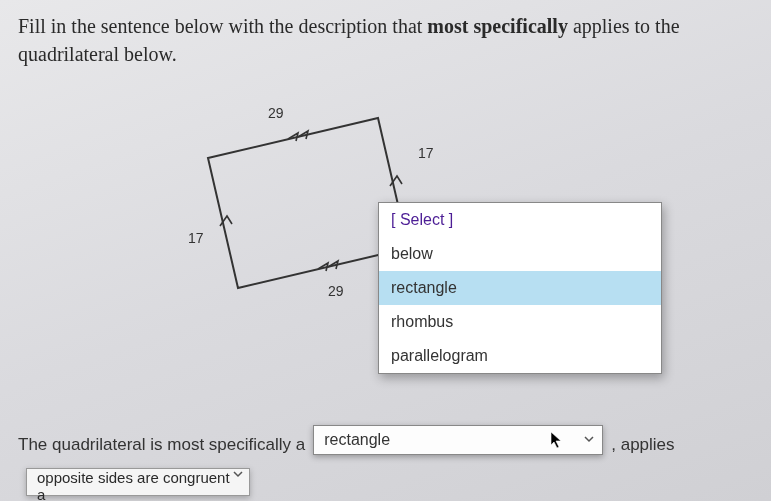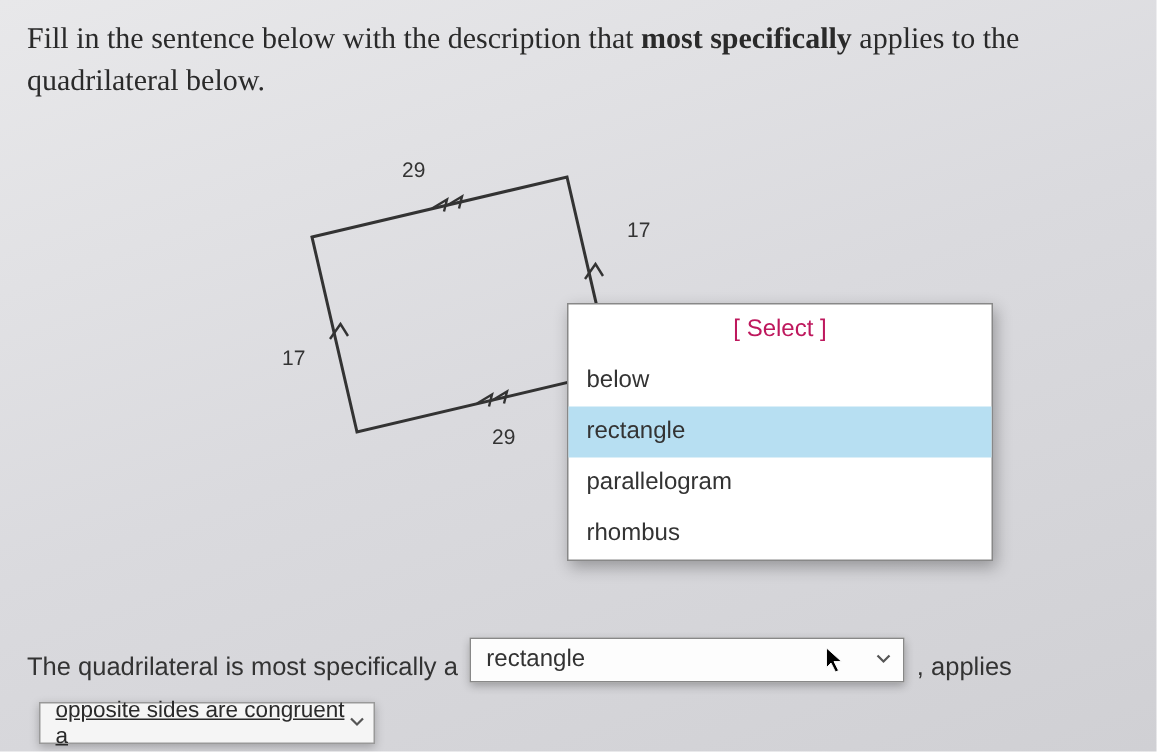--- a/index.html
+++ b/index.html
@@ -37,21 +37,21 @@
     box-shadow: 2px 4px 10px rgba(0,0,0,0.3);
     font-family: Arial, sans-serif;
     font-size: 16px;
     z-index: 5;
   }
   .dropdown-item {
     padding: 8px 12px;
     color: #333;
     cursor: pointer;
   }
-  .dropdown-item.header { color: #be185d; text-align: center; }
+  .dropdown-item.header { color: #4c1d95; }
   .dropdown-item.highlight { background: #b7dff2; }
   .sentence-row {
     position: absolute;
     left: 18px;
     top: 425px;
     display: flex;
     align-items: flex-end;
     font-family: Arial, sans-serif;
     font-size: 17px;
     color: #333;
@@ -82,31 +82,30 @@
     font-size: 11px;
     color: #555;
   }
   .second-select-row {
     position: absolute;
     left: 26px;
     top: 468px;
   }
   .select-box2 {
     display: flex;
-    align-items: center;
+    align-items: flex-start;
     justify-content: space-between;
     width: 224px;
     height: 28px;
     background: #f5f5f5;
     border: 1px solid #999;
     box-shadow: 0 2px 6px rgba(0,0,0,0.25);
     padding: 0 6px 0 10px;
     font-family: Arial, sans-serif;
     font-size: 15px;
-    text-decoration: underline;
   }
 </style>
 </head>
 <body>
 
 <div class="instruction">
   <span>Fill in the sentence below with the description that </span><b>most specifically</b><span> applies to the quadrilateral below.</span>
 </div>
 
 <div class="figure-area">
@@ -132,22 +131,22 @@
     <text x="270" y="60">17</text>
     <text x="180" y="198">29</text>
     <text x="40" y="145">17</text>
   </svg>
 </div>
 
 <div class="dropdown">
   <div class="dropdown-item header">[ Select ]</div>
   <div class="dropdown-item">below</div>
   <div class="dropdown-item highlight">rectangle</div>
+  <div class="dropdown-item">rhombus</div>
   <div class="dropdown-item">parallelogram</div>
-  <div class="dropdown-item">rhombus</div>
 </div>
 
 <div class="sentence-row">
   <span>The quadrilateral is most specifically a</span>
   <div class="select-box">
     <span>rectangle</span>
     <span class="cursor-glyph">
       <svg width="14" height="18" viewBox="0 0 14 18">
           <path d="M1,1 L1,14 L4,11 L7,17 L9,16 L6,10 L11,10 Z" fill="#000" stroke="#fff" stroke-width="0.6"></path>
         </svg>

